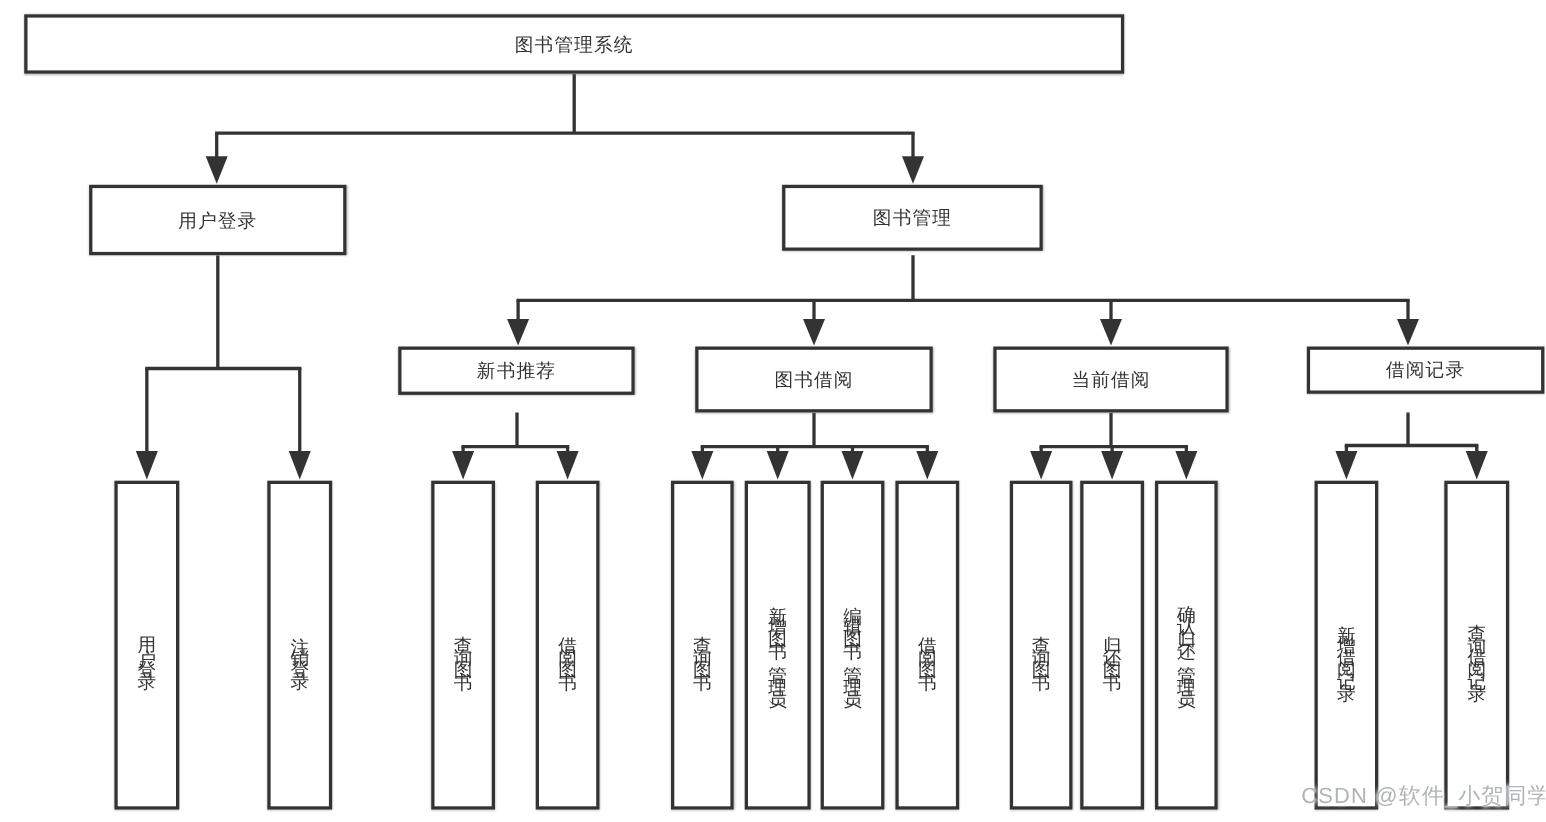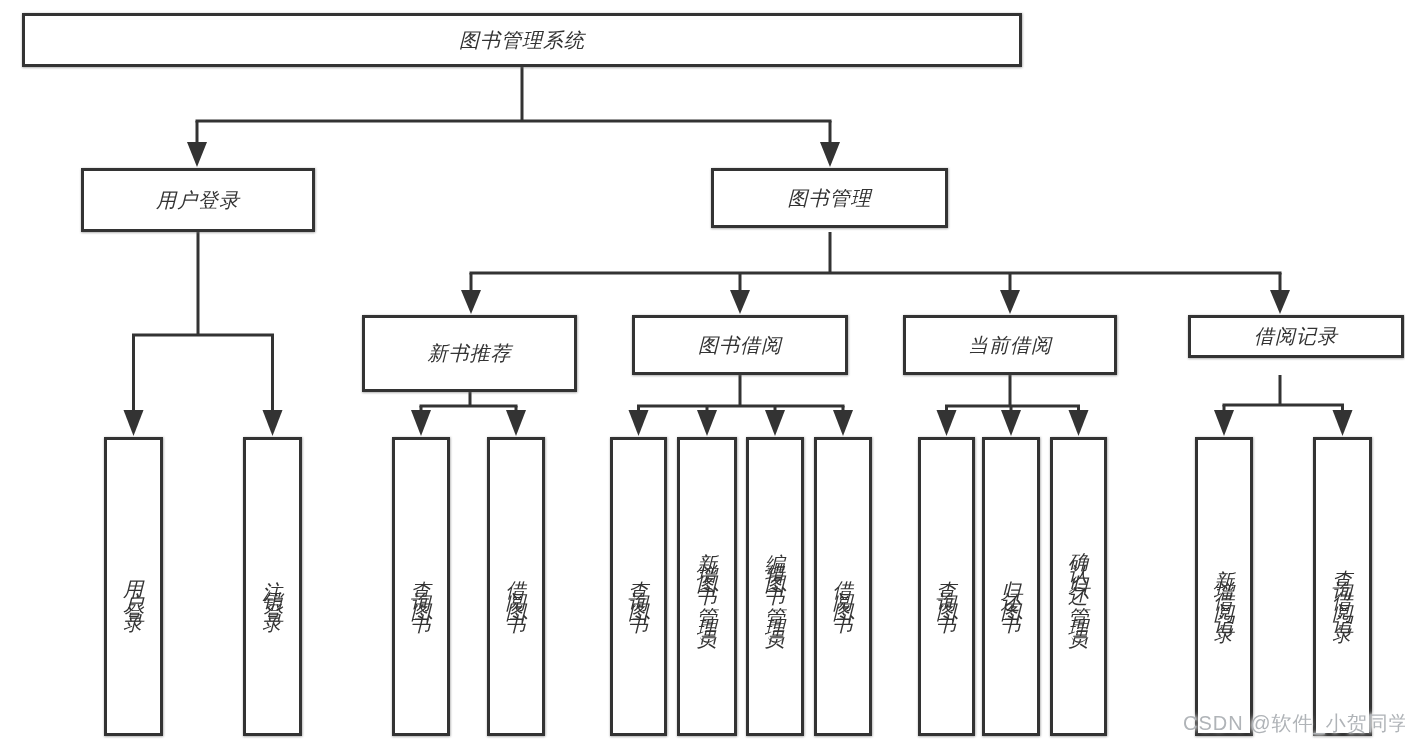--- a/index.html
+++ b/index.html
@@ -27,25 +27,24 @@
     position: absolute;
     background: #ffffff;
     border: 3px solid var(--border, #333333);
     display: flex;
     align-items: center;
     justify-content: center;
     z-index: 2;
     box-shadow: 0 1px 2px rgba(110,110,110,0.45), 1px 0 2px rgba(110,110,110,0.3);
   }
   .lbl {
-    font-size: 20px;
+    font-size: 17px;
     color: var(--text, #333333);
     letter-spacing: 1px;
     white-space: nowrap;
-    font-style: italic;
   }
   .v .lbl {
     writing-mode: vertical-rl;
     letter-spacing: 11px;
     line-height: 1;
   }
 
   .watermark {
     position: absolute;
     left: 1183px;
@@ -142,21 +141,21 @@
     <span class="lbl">图书管理系统</span>
   </div>
 
   <div class="box" style="left:81px;top:168px;width:234px;height:64px">
     <span class="lbl">用户登录</span>
   </div>
   <div class="box" style="left:711px;top:168px;width:237px;height:60px">
     <span class="lbl">图书管理</span>
   </div>
 
-  <div class="box" style="left:362px;top:315px;width:215px;height:77px">
+  <div class="box" style="left:362px;top:315px;width:215px;height:44px">
     <span class="lbl">新书推荐</span>
   </div>
   <div class="box" style="left:903px;top:315px;width:214px;height:60px">
     <span class="lbl">当前借阅</span>
   </div>
   <div class="box" style="left:632px;top:315px;width:216px;height:60px">
     <span class="lbl">图书借阅</span>
   </div>
   <div class="box" style="left:1188px;top:315px;width:216px;height:43px">
     <span class="lbl">借阅记录</span>

